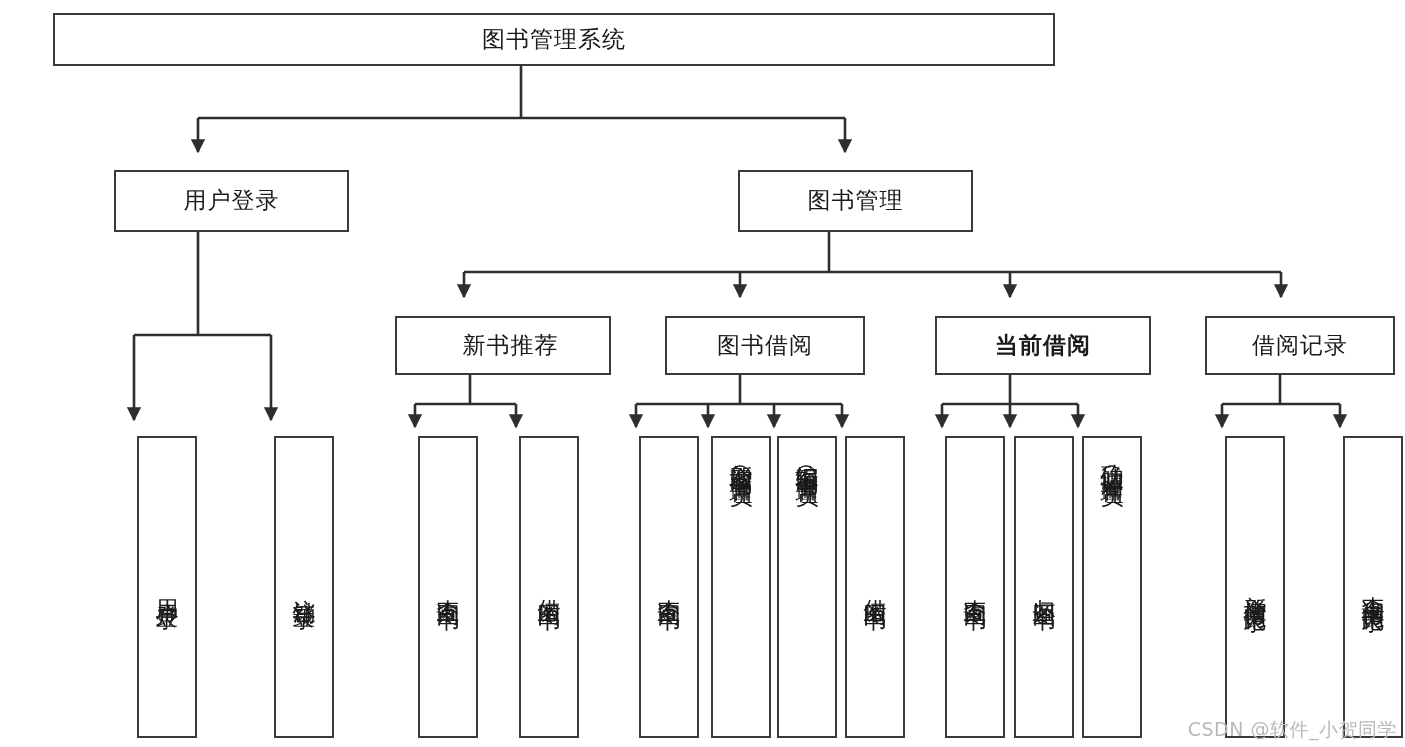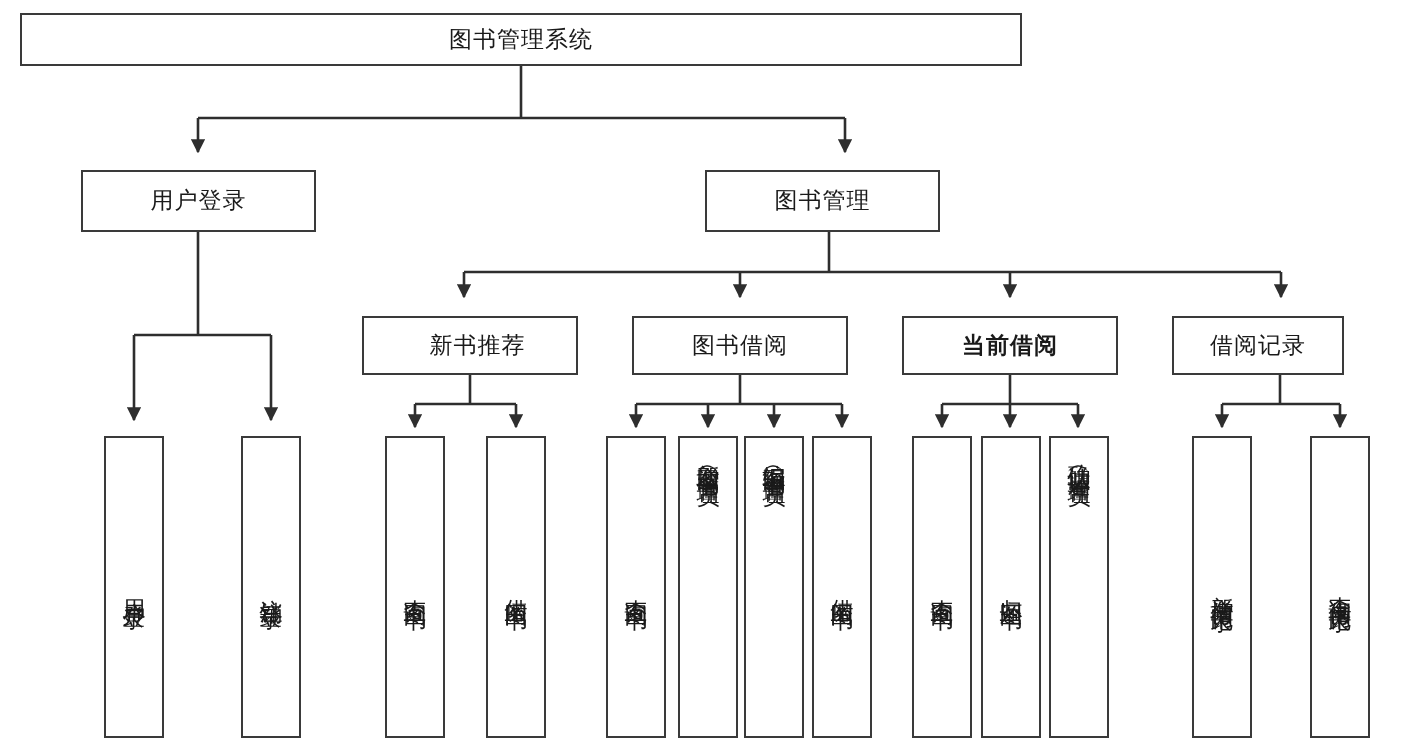--- a/index.html
+++ b/index.html
@@ -26,20 +26,21 @@
   }
   .node {
     position: absolute;
     box-sizing: border-box;
     background: #ffffff;
     border: 2px solid #3a3a3a;
     display: flex;
     align-items: center;
     justify-content: center;
     color: #1a1a1a;
+    margin-left: 33px;
   }
   .node.horiz {
     font-size: 23px;
     line-height: 1.1;
     letter-spacing: 1px;
   }
   .node.vert {
     align-items: flex-start;
     justify-content: center;
     padding-top: 8px;
@@ -130,27 +131,27 @@
   <div class="node horiz" style="left:81px; top:170px; width:235px; height:62px;">
     <span>用户登录</span>
   </div>
   <div class="node horiz" style="left:705px; top:170px; width:235px; height:62px;">
     <span>图书管理</span>
   </div>
 
   <div class="node horiz" style="left:362px; top:316px; width:216px; height:59px;padding-left:15px;">
     <span>新书推荐</span>
   </div>
-  <div class="node horiz" style="left:632px; top:316px; width:216px; height:59px;">
+  <div class="node horiz" style="left:632px; top:316px; width:200px; height:59px;">
     <span>图书借阅</span>
   </div>
   <div class="node horiz" style="left:902px; top:316px; width:216px; height:59px;font-weight:bold;">
     <span>当前借阅</span>
   </div>
-  <div class="node horiz" style="left:1172px; top:316px; width:172px; height:59px;">
+  <div class="node horiz" style="left:1172px; top:316px; width:190px; height:59px;">
     <span>借阅记录</span>
   </div>
 
   <div class="node vert centered" style="left:104px; top:436px; width:60px; height:302px;">
     <span class="vtext">用户登录</span>
   </div>
   <div class="node vert centered" style="left:241px; top:436px; width:60px; height:302px;">
     <span class="vtext">注销登录</span>
   </div>
 
@@ -184,14 +185,15 @@
     <span class="vtext">确认归还（管理员）</span>
   </div>
 
   <div class="node vert centered" style="left:1192px; top:436px; width:60px; height:302px;">
     <span class="vtext">新增借阅记录</span>
   </div>
   <div class="node vert centered" style="left:1310px; top:436px; width:60px; height:302px;">
     <span class="vtext">查询借阅记录</span>
   </div>
 
+  <div id="watermark">CSDN @软件_小贺同学</div>
 
 </div>
 
 </body></html>

